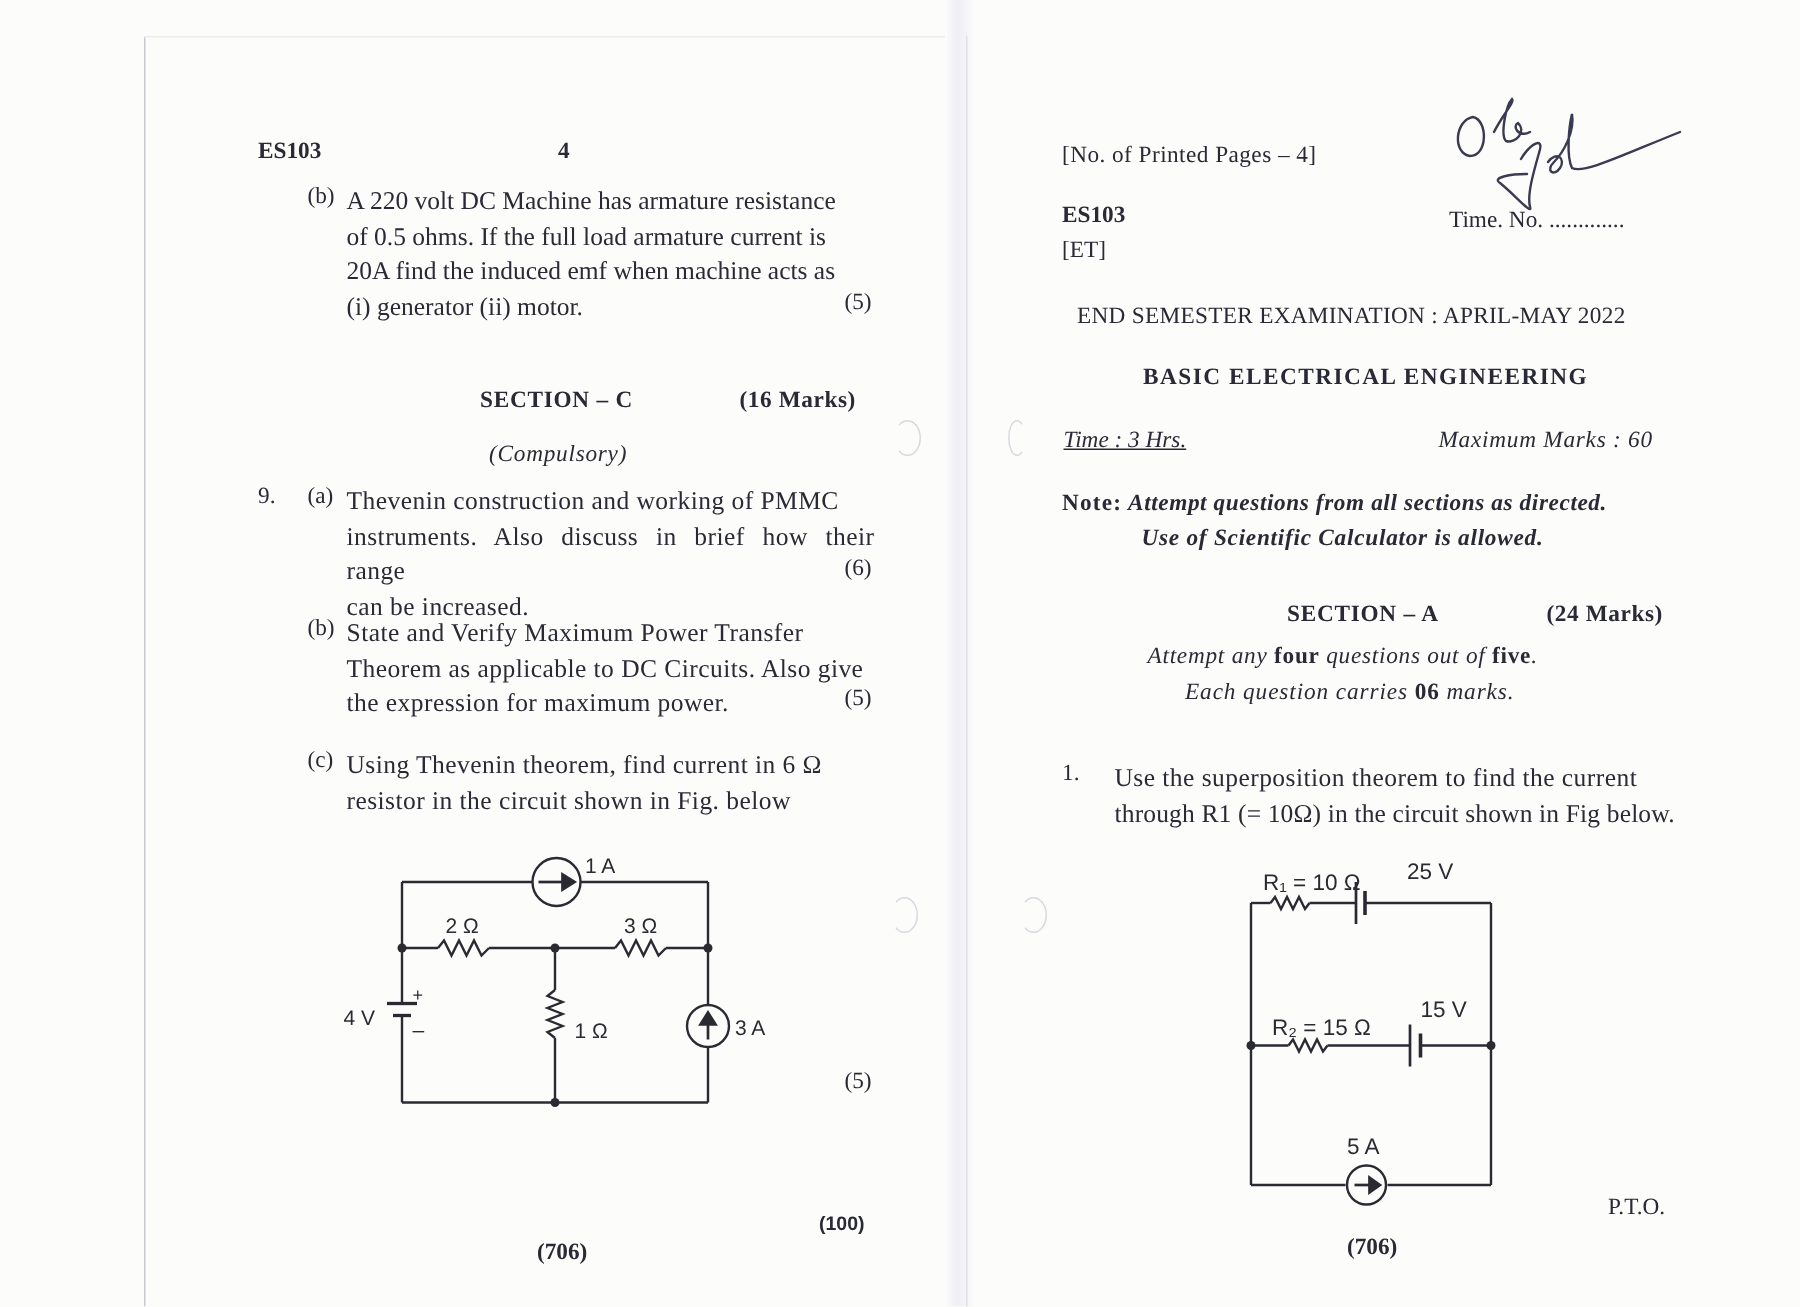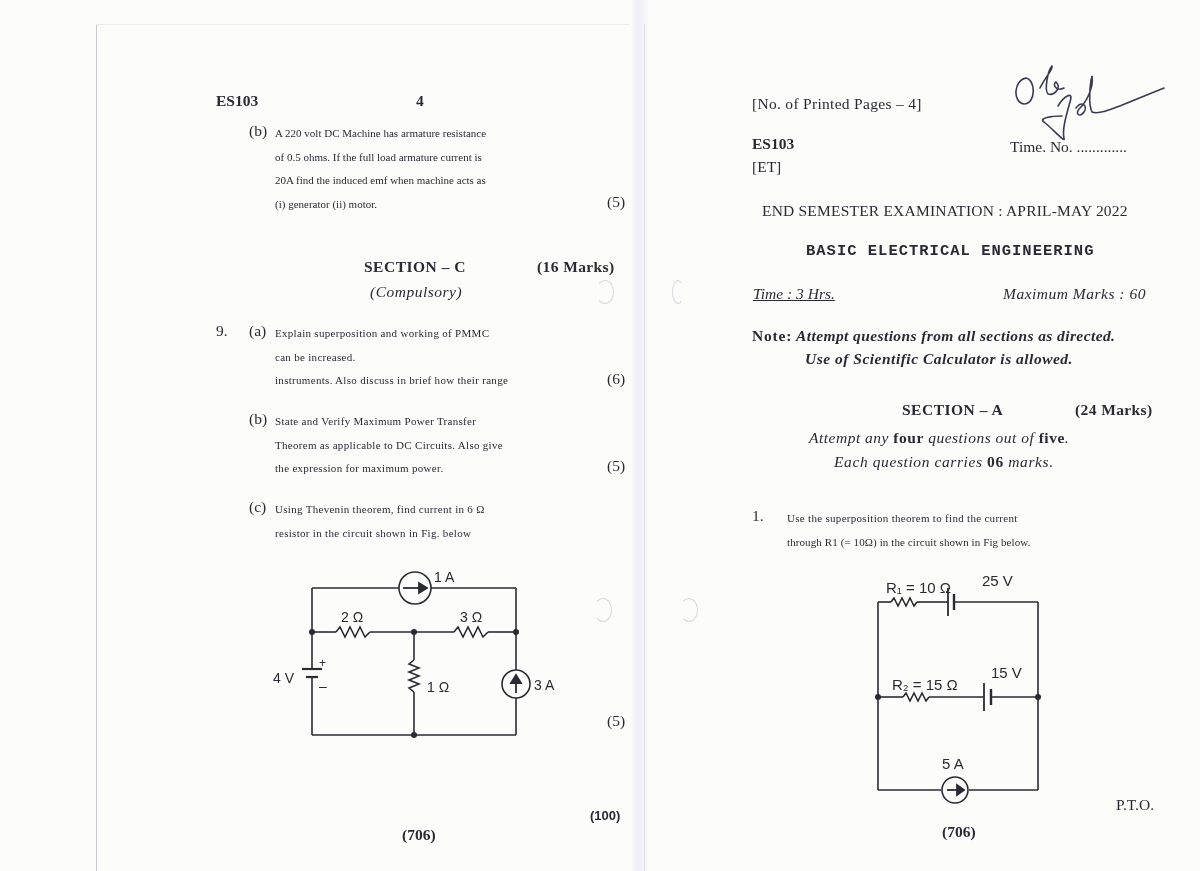--- a/index.html
+++ b/index.html
@@ -10,30 +10,30 @@
       font-family: "Liberation Serif", "DejaVu Serif", serif;
       color: #2a2a36;
     }
     .scan-bg { position: absolute; inset: 0; background: #fcfcfa; }
     .margin-line { position: absolute; left: 96px; top: 24px; width: 1px; height: 847px; background: #c9c9d0; }
     .spine { position: absolute; left: 630px; top: 0; width: 20px; height: 871px;
       background: linear-gradient(to right, #fdfdfd, #eeeef4 40%, #f4f4f8 70%, #fdfdfd); }
     .spine-line { position: absolute; left: 644px; top: 24px; width: 1px; height: 847px; background: #e0e0e6; }
     .top-edge { position: absolute; left: 96px; top: 24px; width: 535px; height: 1px; background: #ececec; }
 
-    .page { position: absolute; top: 0; height: 871px; margin-left: 44px; }
+    .page { position: absolute; top: 0; height: 871px; }
     .page-left { left: 98px; width: 530px; }
     .page-right { left: 650px; width: 550px; }
 
     .abs { position: absolute; white-space: nowrap; }
     .b { font-weight: bold; }
     .i { font-style: italic; }
 
     .t { font-size: 15.5px; line-height: 23.5px; }
-    .q-text { position: absolute; width: 352px; font-size: 11px; line-height: 23.5px; text-align: justify; }
+    .q-text { position: absolute; width: 352px; font-size: 17px; line-height: 23.5px; text-align: justify; }
     .marks { position: absolute; font-size: 15.5px; }
     .label { position: absolute; font-size: 15.5px; }
 
     .sans { font-family: "Liberation Sans", "DejaVu Sans", sans-serif; }
     .hole { position: absolute; width: 16px; height: 22px; border: 1.5px solid #d8d8e0; border-radius: 50%; border-left-color: transparent; }
     .hole-l { border-right-color: transparent; border-left-color: #d8d8e0; }
     .sig { position: absolute; }
     svg text { font-family: "Liberation Sans", "DejaVu Sans", sans-serif; }
   </style>
 </head>
@@ -61,31 +61,31 @@
       <div>of 0.5 ohms. If the full load armature current is</div>
       <div>20A find the induced emf when machine acts as</div>
       <div>(i) generator (ii) motor.</div>
     </div>
     <div class="marks" style="left:465px;top:193px;">(5)</div>
   </div>
 
   <div>
     <div class="abs b t" style="left:222px;top:255px;letter-spacing:0.5px;">SECTION – C</div>
     <div class="abs b t" style="left:395px;top:255px;letter-spacing:0.4px;">(16 Marks)</div>
-    <div class="abs i t" style="left:228px;top:280px;letter-spacing:0.5px;">(Compulsory)</div>
+    <div class="abs i t" style="left:228px;top:291px;letter-spacing:0.5px;">(Compulsory)</div>
   </div>
 
   <div>
     <div class="label" style="left:74px;top:322px;">9.</div>
 
     <div class="label" style="left:107px;top:322px;">(a)</div>
     <div class="q-text" style="left:133px;top:322px;letter-spacing:0.3px;">
-      <div>Explain superposition and working of PMMC</div>
+      <div>Thevenin construction and working of PMMC</div>
+      <div>instruments. Also discuss in brief how their range</div>
       <div>can be increased.</div>
-      <div>instruments. Also discuss in brief how their range</div>
     </div>
     <div class="marks" style="left:465px;top:370px;">(6)</div>
 
     <div class="label" style="left:107px;top:410px;">(b)</div>
     <div class="q-text" style="left:133px;top:410px;letter-spacing:0.3px;">
       <div>State and Verify Maximum Power Transfer</div>
       <div>Theorem as applicable to DC Circuits. Also give</div>
       <div>the expression for maximum power.</div>
     </div>
     <div class="marks" style="left:465px;top:457px;">(5)</div>
@@ -171,21 +171,21 @@
   <svg class="sig" style="left:310px;top:60px;" width="170" height="100" viewBox="0 0 170 100">
     <g stroke="#3a3a52" stroke-width="1.6" fill="none" stroke-linecap="round">
       <path d="M22,18 C10,20 8,42 20,44 C32,44 32,20 22,18"></path>
       <path d="M36,28 C42,16 50,8 48,6 C44,10 40,30 44,34 C50,36 58,28 52,22 C48,24 52,32 60,28"></path>
       <path d="M54,46 C60,36 70,30 66,42 C62,56 58,70 60,78 C62,84 50,70 40,62 C34,58 48,56 58,56"></path>
       <path d="M72,48 C78,40 84,46 80,52 C76,58 70,54 76,48 C82,42 90,28 88,16 C86,24 84,44 88,52 C96,56 120,44 160,28"></path>
     </g>
   </svg>
 
   <div class="abs t" style="left:68px;top:199px;letter-spacing:0.2px;">END SEMESTER EXAMINATION : APRIL-MAY 2022</div>
-  <div class="abs b t" style="left:112px;top:240px;letter-spacing:1px;font-family:Liberation Mono, monospace;">BASIC ELECTRICAL ENGINEERING</div>
+  <div class="abs b t" style="left:112px;top:240px;letter-spacing:1px;">BASIC ELECTRICAL ENGINEERING</div>
 
   <div class="abs i t" style="left:59px;top:282px;text-decoration:underline;">Time : 3 Hrs.</div>
   <div class="abs i t" style="left:309px;top:282px;letter-spacing:0.5px;">Maximum Marks : 60</div>
 
   <div class="abs b i t" style="left:111px;top:347px;letter-spacing:0.5px;">Use of Scientific Calculator is allowed.</div>
   <div class="abs t" style="left:58px;top:324px;">
     <span class="b" style="letter-spacing:0.8px;">Note:</span>
     <span class="b i" style="letter-spacing:0.4px;">Attempt questions from all sections as directed.</span>
   </div>
 

